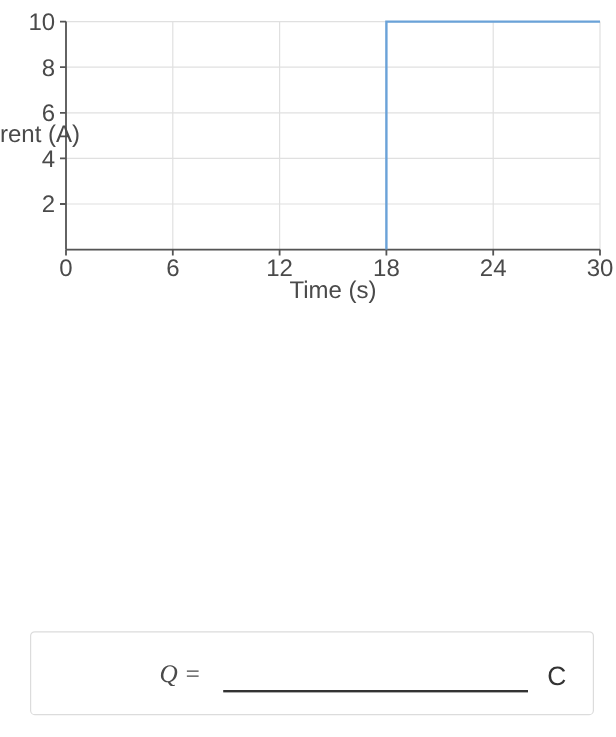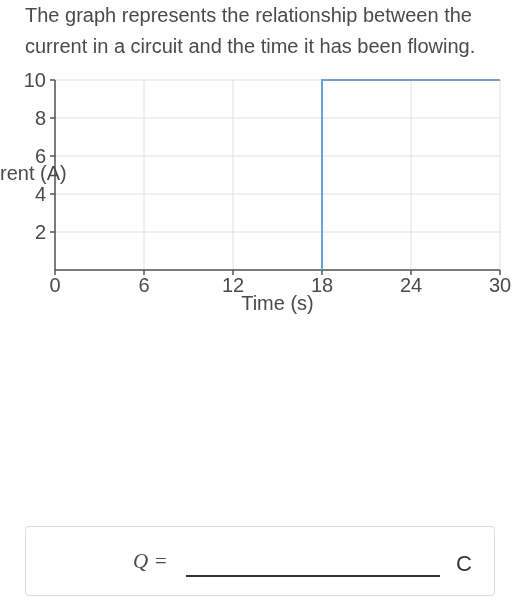--- a/index.html
+++ b/index.html
@@ -67,21 +67,20 @@
     font-size: 22px;
     color: #333;
     margin-left: 6px;
     margin-top: 6px;
   }
 </style>
 </head>
 <body>
 
 <div class="question-text">
-  <p>The graph represents the relationship between the current in a circuit and the time it has been flowing.</p>
 </div>
 
 <div class="chart-area">
   <svg class="chart-svg" width="513" height="260" id="chart-svg">
       <line x1="55" y1="10" x2="55" y2="200" stroke="#e0e0e0" stroke-width="1"></line>
       <line x1="144" y1="10" x2="144" y2="200" stroke="#e0e0e0" stroke-width="1"></line>
       <line x1="233" y1="10" x2="233" y2="200" stroke="#e0e0e0" stroke-width="1"></line>
       <line x1="322" y1="10" x2="322" y2="200" stroke="#e0e0e0" stroke-width="1"></line>
       <line x1="411" y1="10" x2="411" y2="200" stroke="#e0e0e0" stroke-width="1"></line>
       <line x1="500" y1="10" x2="500" y2="200" stroke="#e0e0e0" stroke-width="1"></line>

